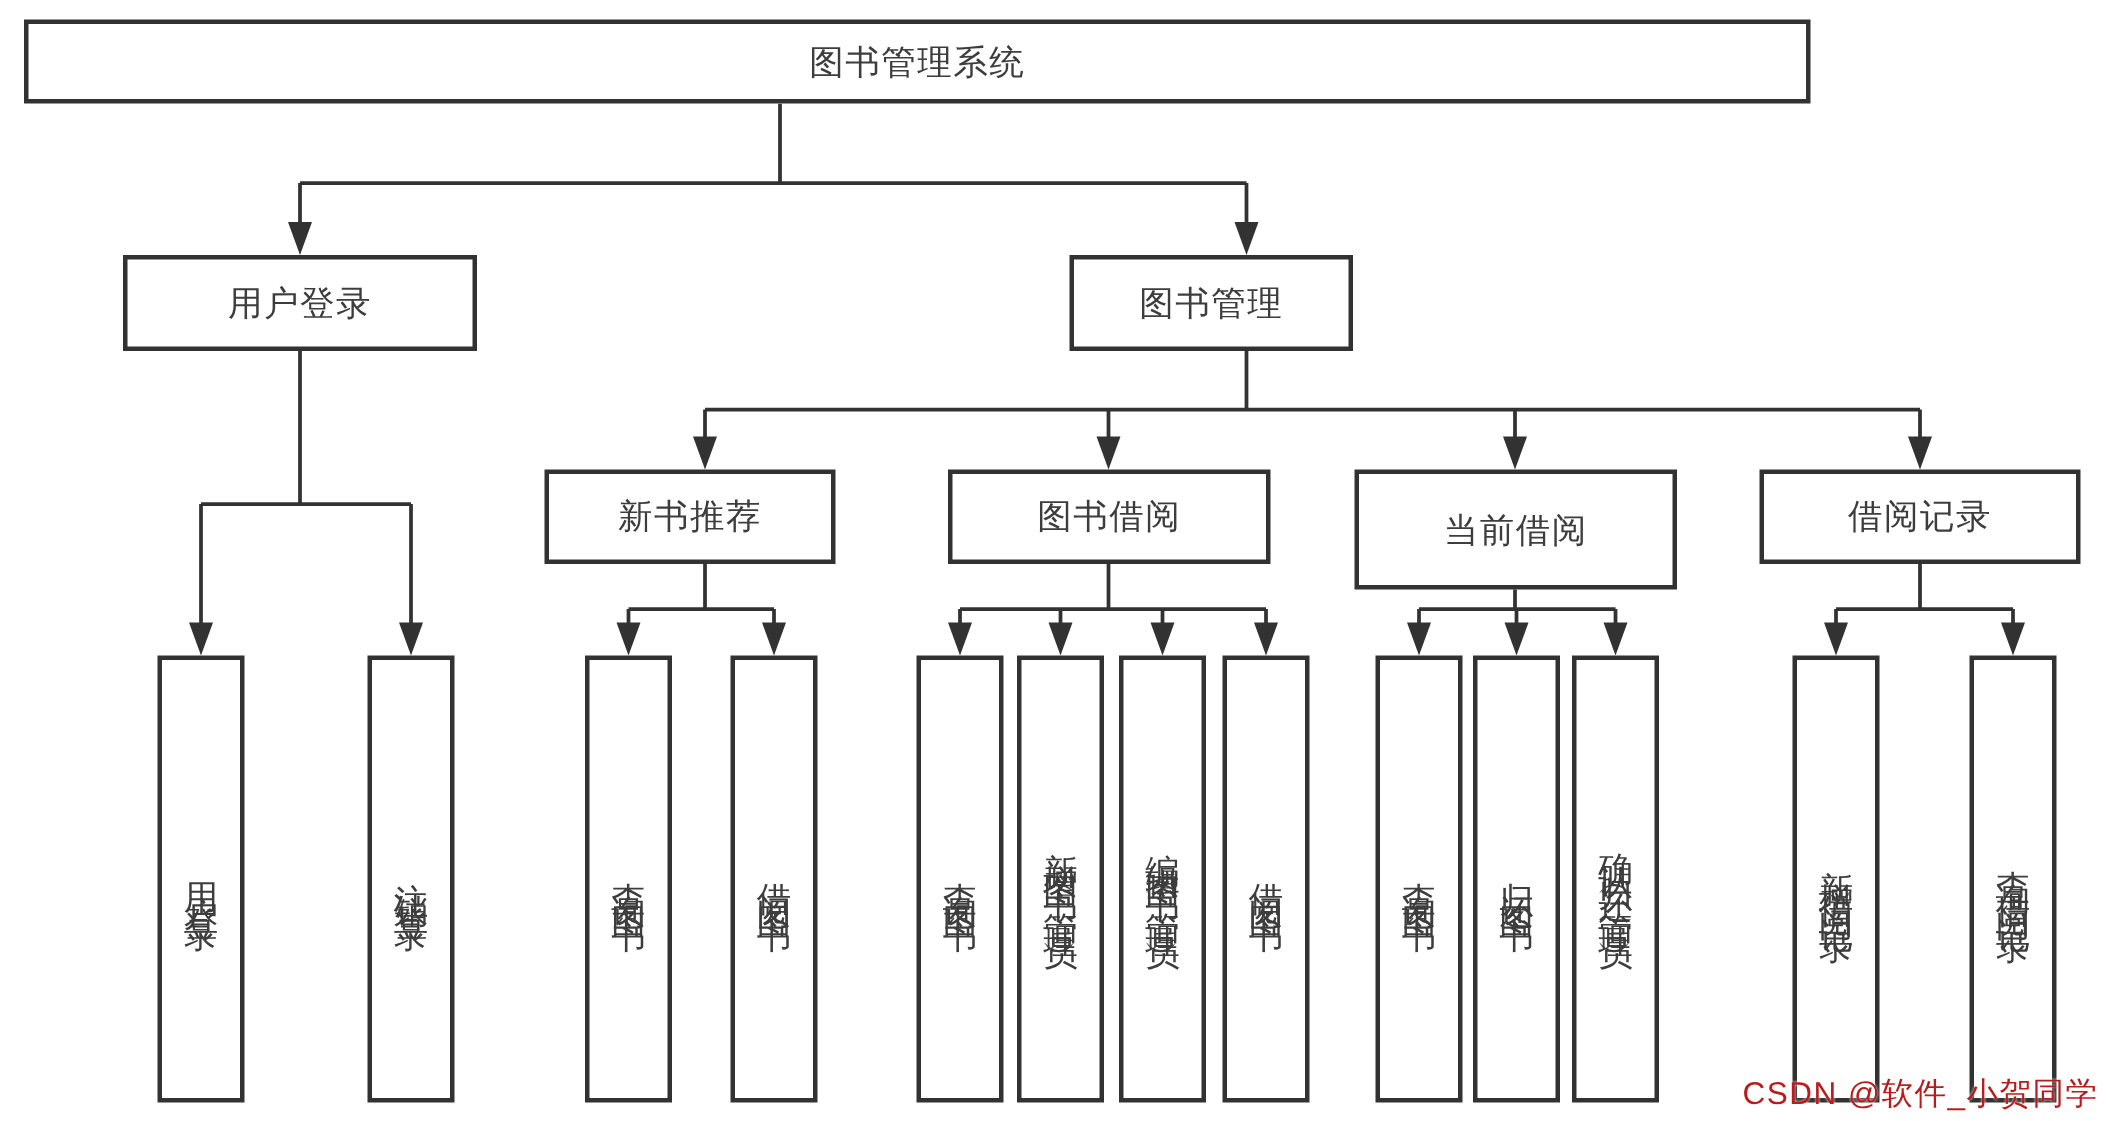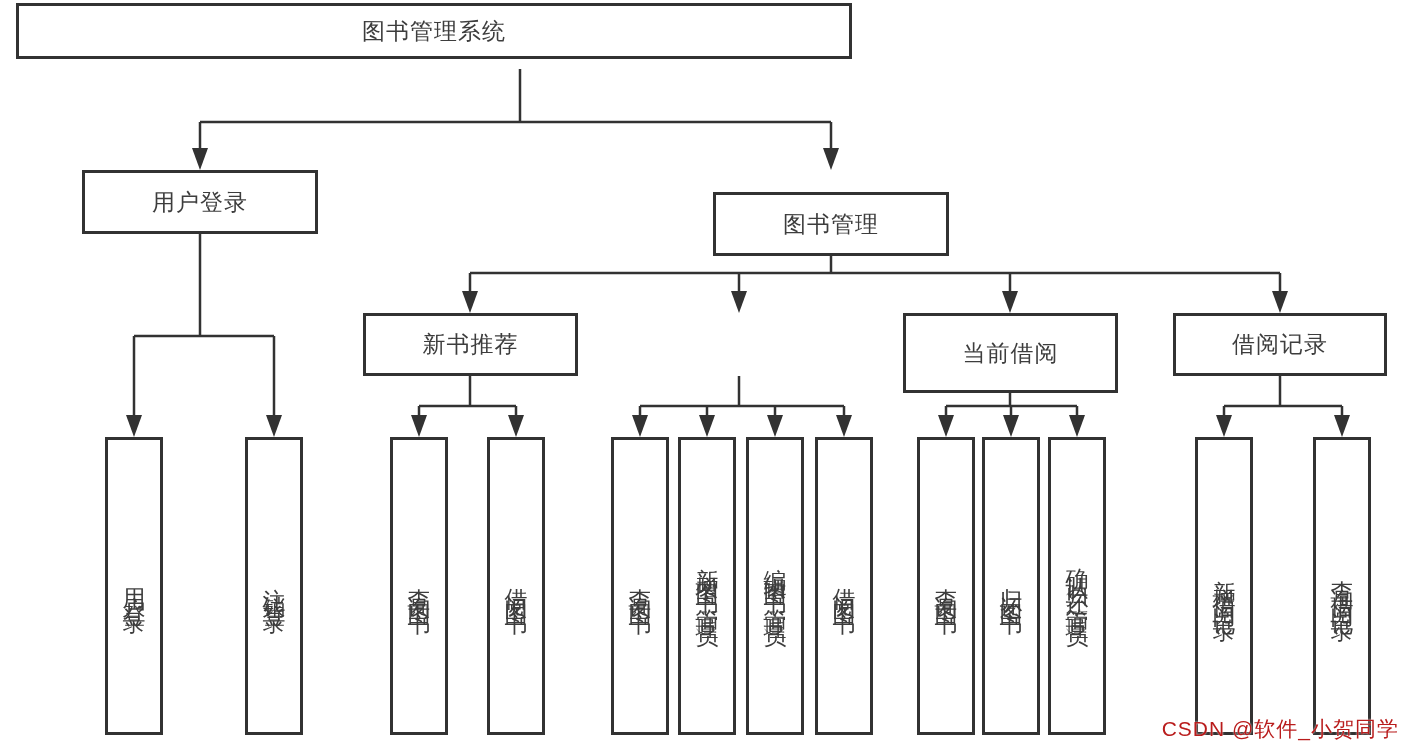--- a/index.html
+++ b/index.html
@@ -108,33 +108,36 @@
       <polygon points="767,415 783,415 775,437"></polygon>
       <polygon points="836,415 852,415 844,437"></polygon>
       <polygon points="938,415 954,415 946,437"></polygon>
       <polygon points="1003,415 1019,415 1011,437"></polygon>
       <polygon points="1069,415 1085,415 1077,437"></polygon>
       <polygon points="1216,415 1232,415 1224,437"></polygon>
       <polygon points="1334,415 1350,415 1342,437"></polygon>
     </g>
   </svg>
 
-  <div class="node h" style="left:16px;top:3px;width:836px;height:56px;">
+  <div class="node h" style="left:16px;top:13px;width:1191px;height:56px;">
     <span>图书管理系统</span>
   </div>
 
   <div class="node h" style="left:82px;top:170px;width:236px;height:64px;">
     <span>用户登录</span>
   </div>
-  <div class="node h" style="left:713px;top:170px;width:236px;height:64px;margin-top:22px;">
+  <div class="node h" style="left:713px;top:170px;width:189px;height:64px;">
     <span>图书管理</span>
   </div>
 
-  <div class="node h" style="left:363px;top:313px;width:215px;height:63px;">
+  <div class="node h" style="left:363px;top:313px;width:194px;height:63px;">
     <span>新书推荐</span>
+  </div>
+  <div class="node h" style="left:632px;top:313px;width:215px;height:63px;">
+    <span>图书借阅</span>
   </div>
   <div class="node h" style="left:903px;top:313px;width:215px;height:80px;">
     <span>当前借阅</span>
   </div>
   <div class="node h" style="left:1173px;top:313px;width:214px;height:63px;">
     <span>借阅记录</span>
   </div>
 
   <div class="node v" style="left:105px;top:437px;width:58px;height:298px;">
     <span>用户登录</span>

